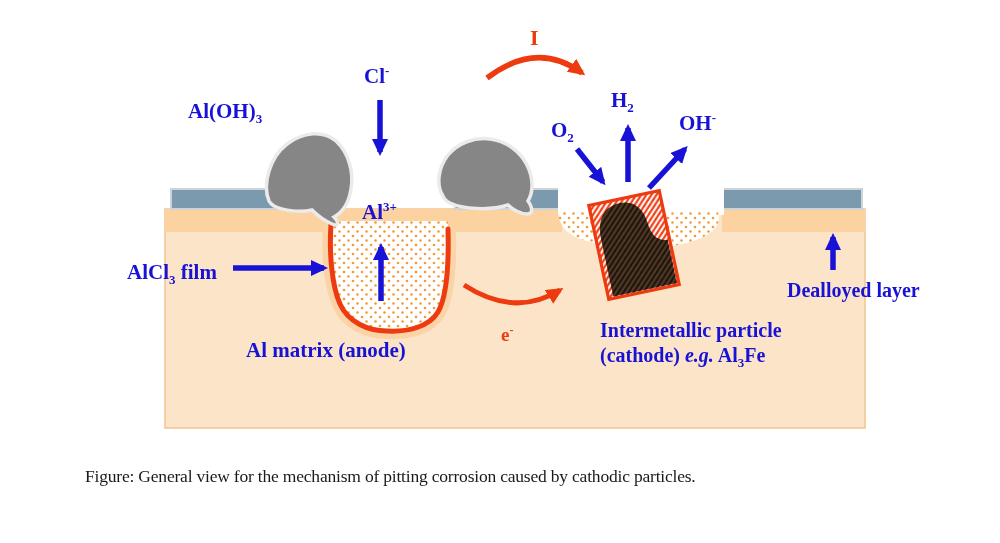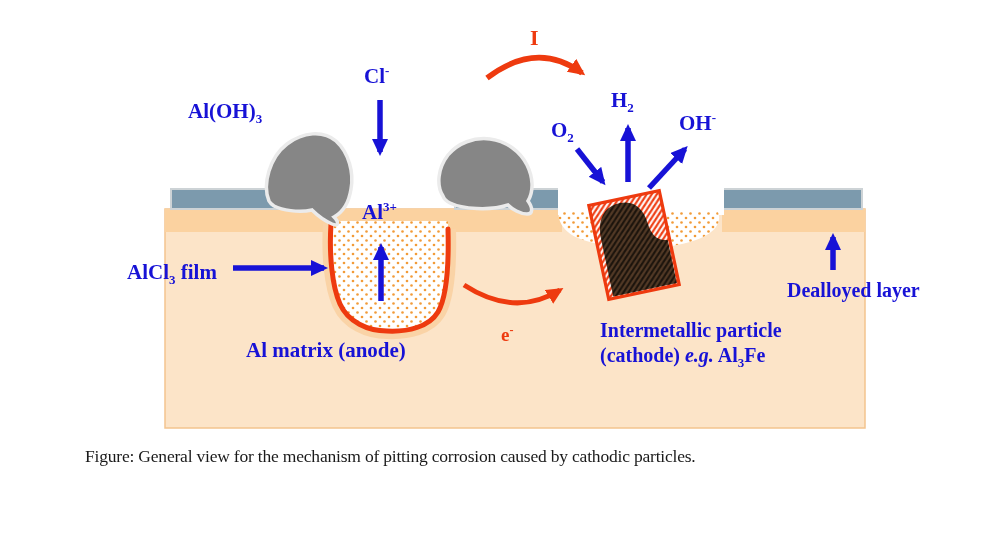--- a/index.html
+++ b/index.html
@@ -5,21 +5,21 @@
   html,body{margin:0;padding:0;background:#fff;}
   .stage{position:relative;width:1000px;height:543px;background:#fff;overflow:hidden;
          font-family:"Liberation Serif", serif;}
   svg{position:absolute;left:0;top:0;}
   text{font-family:"Liberation Serif", serif;font-weight:bold;}
   .blue{fill:var(--label-blue,#1712d6);}
   .red{fill:var(--accent-red,#ee3a0f);}
   .lbl{font-size:21px;}
   .lbl-s{font-size:20px;}
   .ss{font-size:13px;}
-  .caption{position:absolute;left:85px;top:446px;width:860px;
+  .caption{position:absolute;left:85px;top:466px;width:860px;
            font-size:17.5px;color:var(--caption-black,#1a1a1a);
            font-family:"Liberation Serif", serif;letter-spacing:-0.2px;}
 </style>
 </head>
 <body>
 
 <div class="stage">
 <svg width="1000" height="543" viewBox="0 0 1000 543">
   <defs>
     <pattern id="dots" width="9" height="9" patternUnits="userSpaceOnUse">

